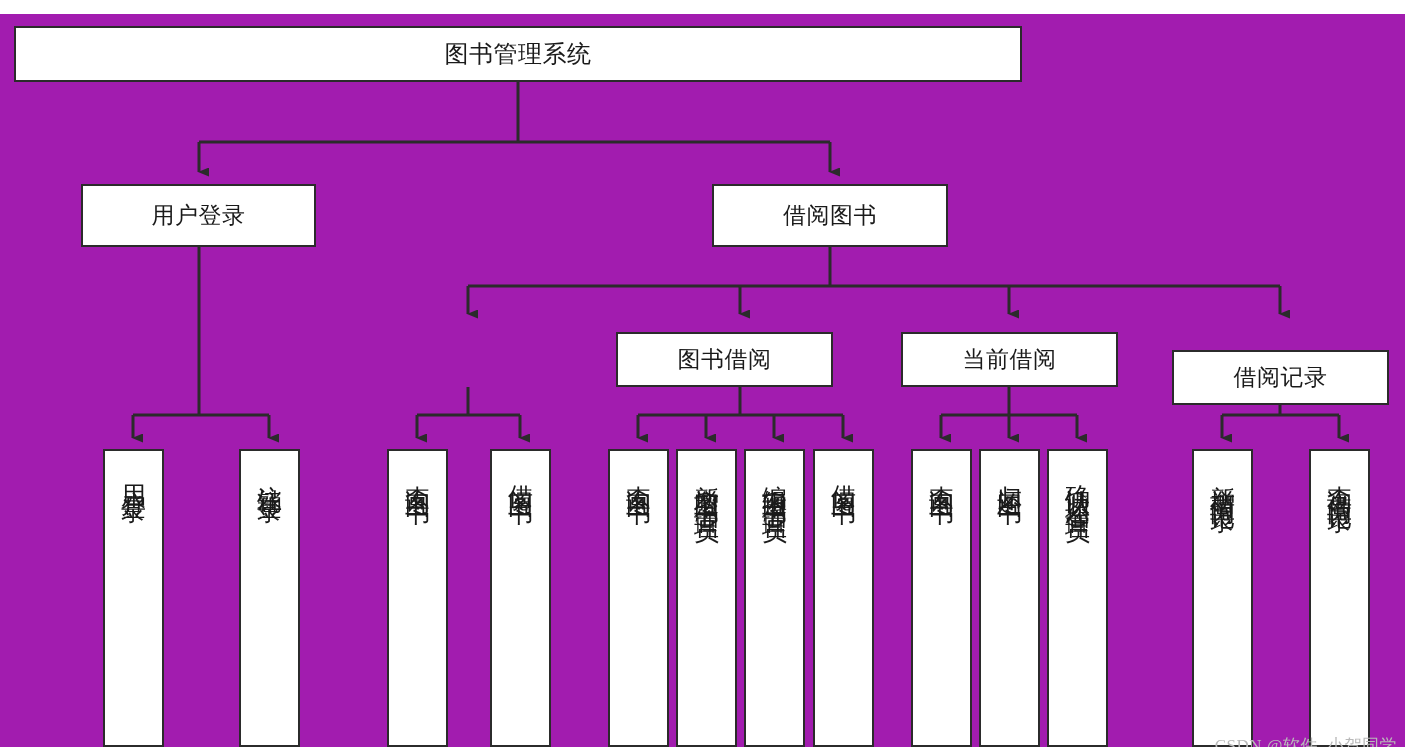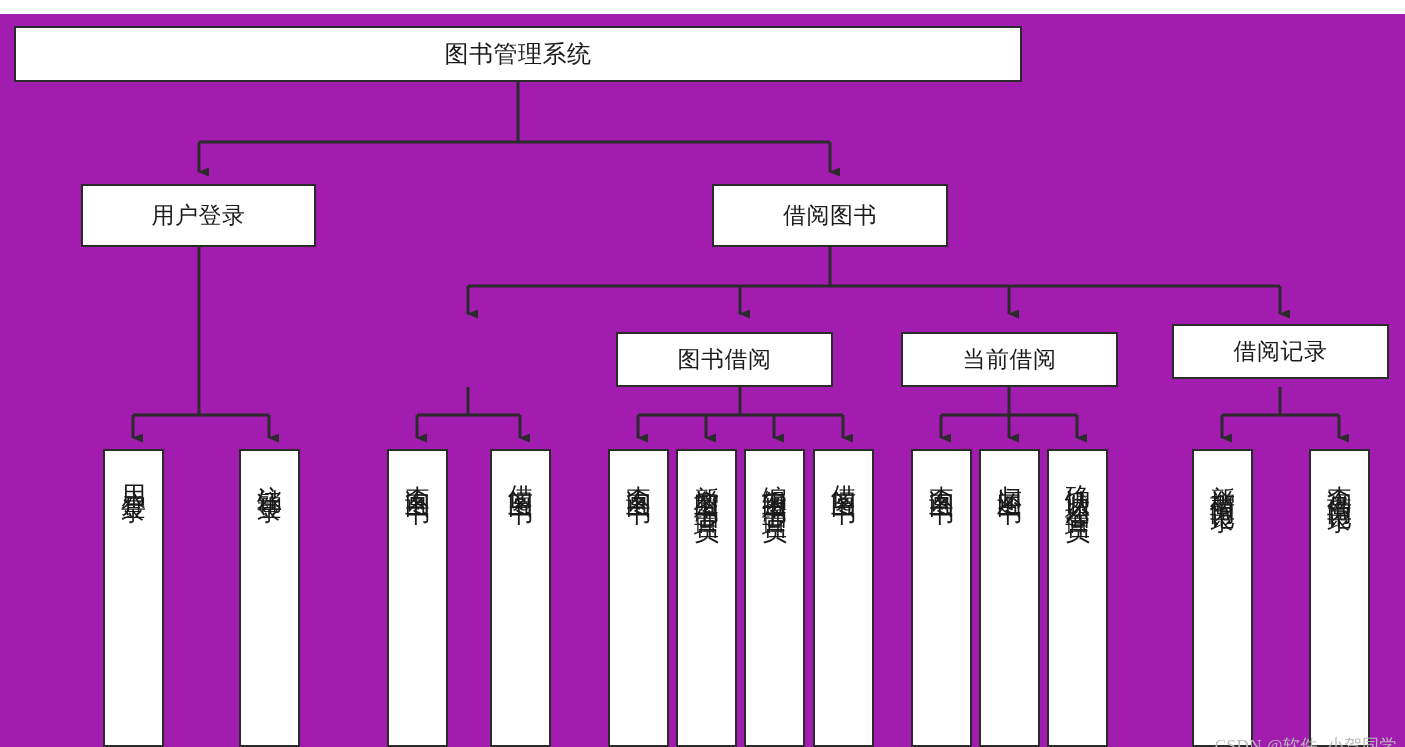--- a/index.html
+++ b/index.html
@@ -144,21 +144,21 @@
   <div class="node horiz" style="left:712px; top:170px; width:236px; height:63px;">
     <span class="node-label">借阅图书</span>
   </div>
 
   <div class="node horiz" style="left:616px; top:318px; width:217px; height:55px;">
     <span class="node-label">图书借阅</span>
   </div>
   <div class="node horiz" style="left:901px; top:318px; width:217px; height:55px;">
     <span class="node-label">当前借阅</span>
   </div>
-  <div class="node horiz" style="left:1172px; top:310px; width:217px; height:55px;">
+  <div class="node horiz" style="left:1172px; top:336px; width:217px; height:55px;">
     <span class="node-label">借阅记录</span>
   </div>
 
   <div class="node vert" style="left:103px; top:435px; width:61px; height:298px;">
     <span class="node-label">用户登录</span>
   </div>
   <div class="node vert" style="left:239px; top:435px; width:61px; height:298px;">
     <span class="node-label">注销登录</span>
   </div>
 

